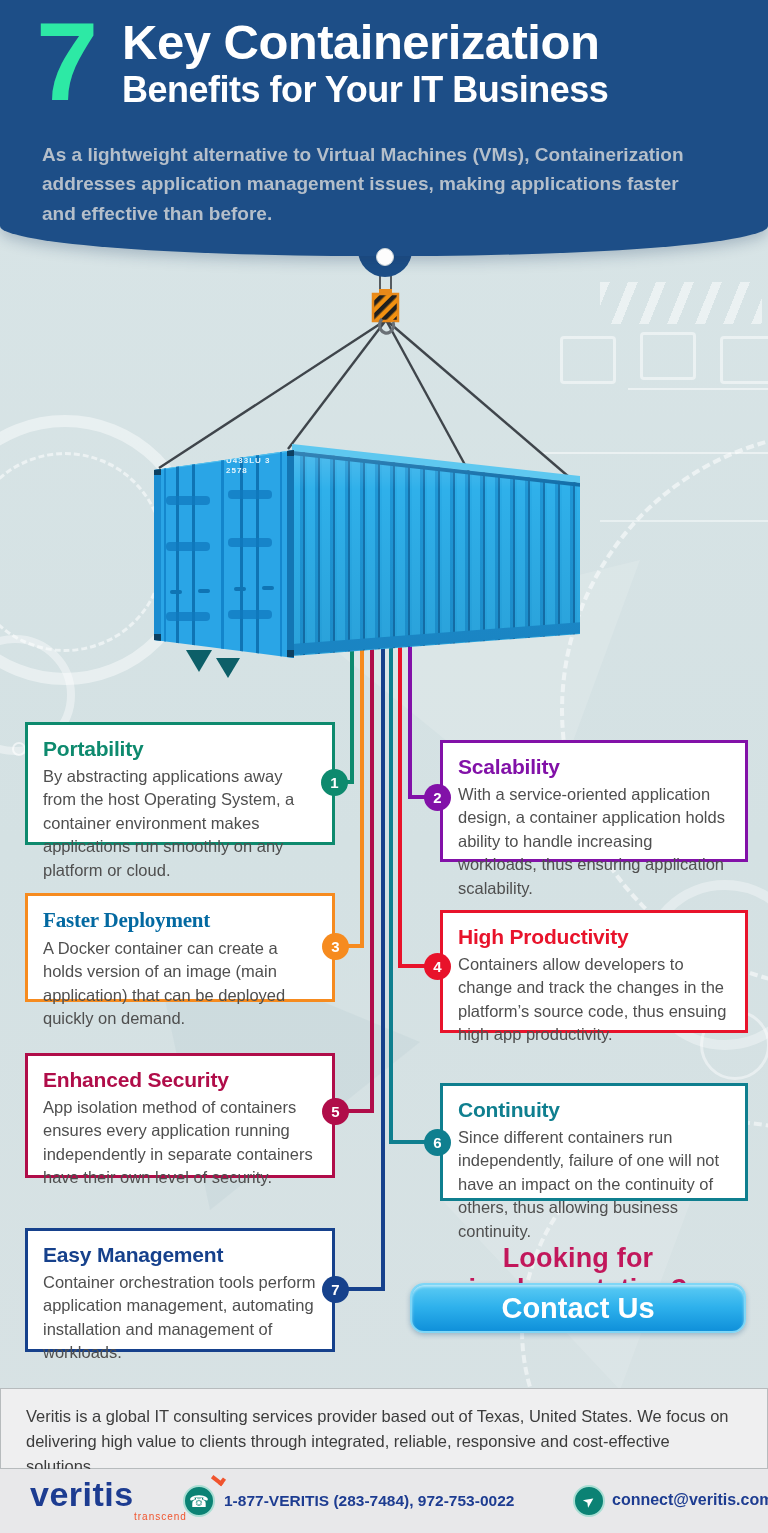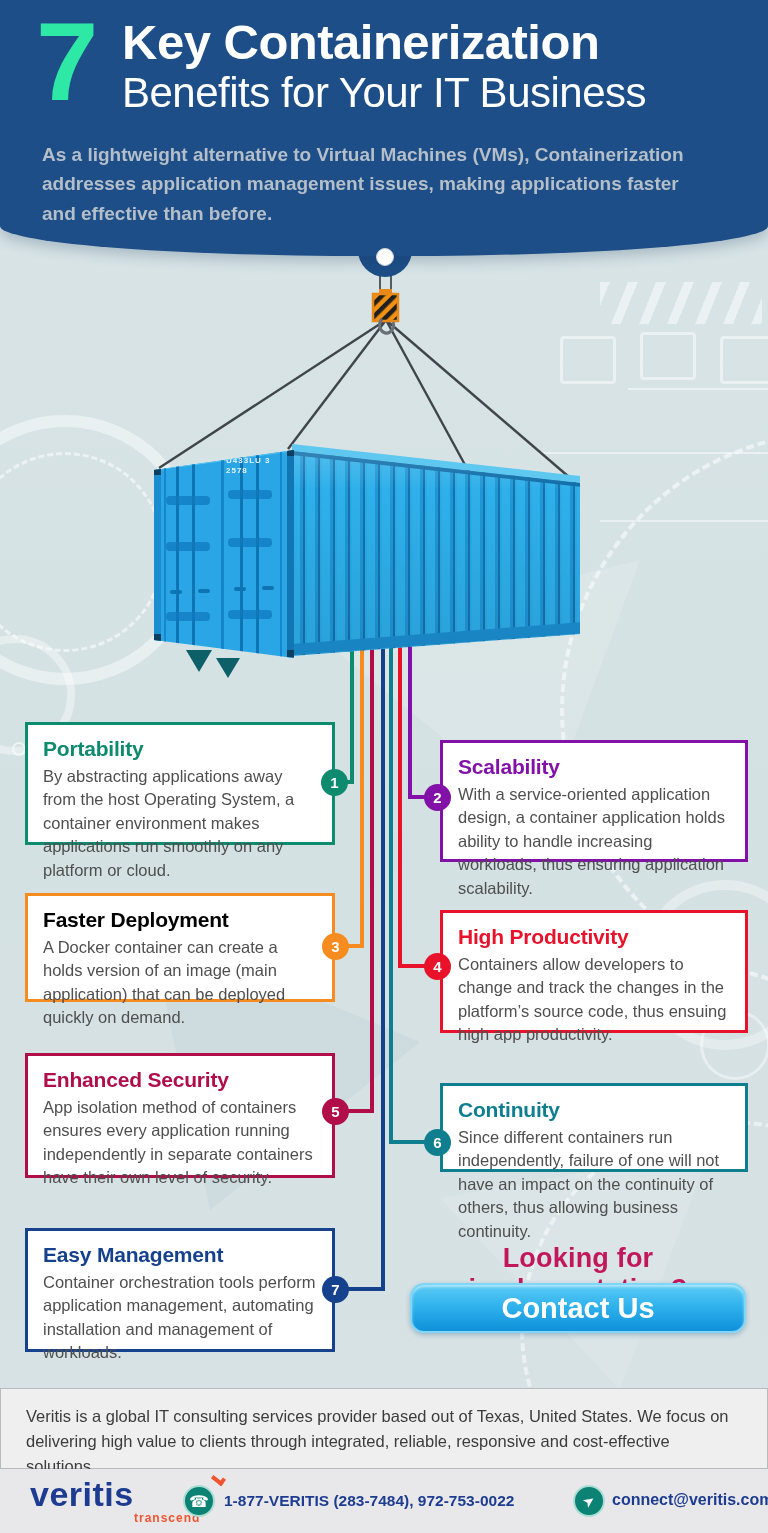--- a/index.html
+++ b/index.html
@@ -8,21 +8,21 @@
   .page { position:relative; width:768px; height:1533px; margin:0 auto; overflow:hidden;
           background:linear-gradient(180deg,#d9e5e7 0%,#d4e1e3 55%,#d8e2e4 100%); }
 
   
   .header { position:absolute; left:0; top:0; width:768px; height:256px; z-index:6;
             background:#1d4e87; border-radius:0 0 48% 48% / 0 0 30px 30px;
             box-shadow:0 5px 14px rgba(20,50,90,.25); }
   .big-num { position:absolute; left:36px; top:6px; font-size:112px; font-weight:800; line-height:1; letter-spacing:-2px; }
   .title-block { position:absolute; left:122px; top:16px; width:640px; color:#ffffff; }
   .title-l1 { font-size:49px; font-weight:800; letter-spacing:-0.5px; line-height:1.08; }
-  .title-l2 { font-size:42px; font-weight:400; letter-spacing:-0.5px; line-height:1.15; }
+  .title-l2 { font-size:36px; font-weight:700; letter-spacing:-0.5px; line-height:1.15; }
   .subtitle { position:absolute; left:42px; top:140px; width:670px; color:#b5bfca;
               font-size:19px; font-weight:700; line-height:1.55; }
 
   .hook-bump { position:absolute; left:358px; top:223px; width:54px; height:54px; border-radius:50%;
                background:#1d4e87; z-index:5; }
   .hook-wheel { position:absolute; left:376px; top:248px; width:18px; height:18px; border-radius:50%;
                 background:#fdfdfd; border:1px solid #c9d2d6; z-index:7; }
 
   
   .deco { position:absolute; pointer-events:none; z-index:1; }
@@ -82,21 +82,21 @@
              color:#ffffff; font-size:29px; font-weight:800; text-align:center; line-height:46px; cursor:pointer; }
 
   
   .about-box { position:absolute; left:0; top:1388px; width:768px; height:81px; background:#efeff0; z-index:6;
                border:1px solid #b7bbbd; padding:15px 25px; font-size:16.5px; color:#3c3c3c; line-height:1.5; }
   .bottom-bar { position:absolute; left:0; top:1469px; width:768px; height:64px; background:#e8e8ea; z-index:6; }
   .logo { position:absolute; left:30px; top:8px; }
   .logo-text { font-size:34px; font-weight:800; color:#1d3c91; letter-spacing:0.5px; line-height:1; }
   .logo-mark { position:absolute; left:182px; top:-2px; width:13px; height:8px;
                border-right:4px solid #f0542e; border-bottom:4px solid #f0542e; transform:rotate(38deg); }
-  .logo-tag { position:absolute; left:104px; top:34px; font-size:12px; font-weight:700; color:#f0542e; letter-spacing:1px; }
+  .logo-tag { position:absolute; left:104px; top:34px; font-size:10px; font-weight:400; color:#f0542e; letter-spacing:1px; }
   .contact-icon { position:absolute; width:32px; height:32px; border-radius:50%; background:#0b8274;
                   border:2px solid #a9ded4; color:#ffffff; text-align:center; }
   .phone-glyph { font-size:16px; line-height:29px; }
   .send-glyph { display:inline-block; font-size:14px; line-height:29px; transform:rotate(-35deg); }
   .contact-text { position:absolute; font-weight:700; color:#1d3c91; }
 </style>
 </head>
 <body>
 
 <div class="page">
@@ -209,32 +209,32 @@
 
   <div class="card card-right" style="top: 740px; height: 122px; border-color: rgb(130, 17, 168);">
     <h3 style="color: rgb(130, 17, 168);">Scalability</h3>
     <p>With a service-oriented application design, a container application holds ability to handle increasing workloads, thus ensuring application scalability.</p>
   </div>
   <div class="card card-left" style="top: 722px; height: 123px; border-color: rgb(14, 138, 110);">
     <h3 style="color: rgb(14, 138, 110);">Portability</h3>
     <p>By abstracting applications away from the host Operating System, a container environment makes applications run smoothly on any platform or cloud.</p>
   </div>
   <div class="card card-left" style="top: 893px; height: 109px; border-color: rgb(246, 139, 31);">
-    <h3 style="color: #000000;">Faster Deployment</h3>
+    <h3 style="color: #0369a1; font-family: Liberation Serif, serif;">Faster Deployment</h3>
     <p>A Docker container can create a holds version of an image (main application) that can be deployed quickly on demand.</p>
   </div>
   <div class="card card-right" style="top: 910px; height: 123px; border-color: rgb(232, 19, 43);">
     <h3 style="color: rgb(232, 19, 43);">High Productivity</h3>
     <p>Containers allow developers to change and track the changes in the platform’s source code, thus ensuing high app productivity.</p>
   </div>
   <div class="card card-left" style="top: 1053px; height: 125px; border-color: rgb(176, 13, 73);">
     <h3 style="color: rgb(176, 13, 73);">Enhanced Security</h3>
     <p>App isolation method of containers ensures every application running independently in separate containers have their own level of security.</p>
   </div>
-  <div class="card card-right" style="top: 1083px; height: 89px; border-color: rgb(15, 127, 143);">
+  <div class="card card-right" style="top: 1083px; height: 118px; border-color: rgb(15, 127, 143);">
     <h3 style="color: rgb(15, 127, 143);">Continuity</h3>
     <p>Since different containers run independently, failure of one will not have an impact on the continuity of others, thus allowing business continuity.</p>
   </div>
   <div class="card card-left" style="top: 1228px; height: 124px; border-color: rgb(22, 65, 140);">
     <h3 style="color: rgb(22, 65, 140);">Easy Management</h3>
     <p>Container orchestration tools perform application management, automating installation and management of workloads.</p>
   </div>
 
   <div class="numc" style="left: 321px; top: 769px; background: rgb(14, 138, 110);">1</div>
   <div class="numc" style="left: 424px; top: 784px; background: rgb(130, 17, 168);">2</div>

